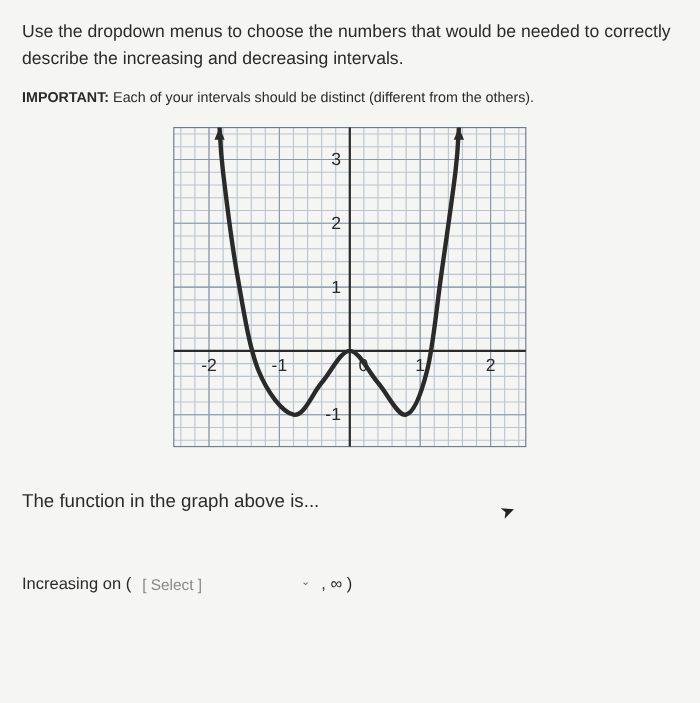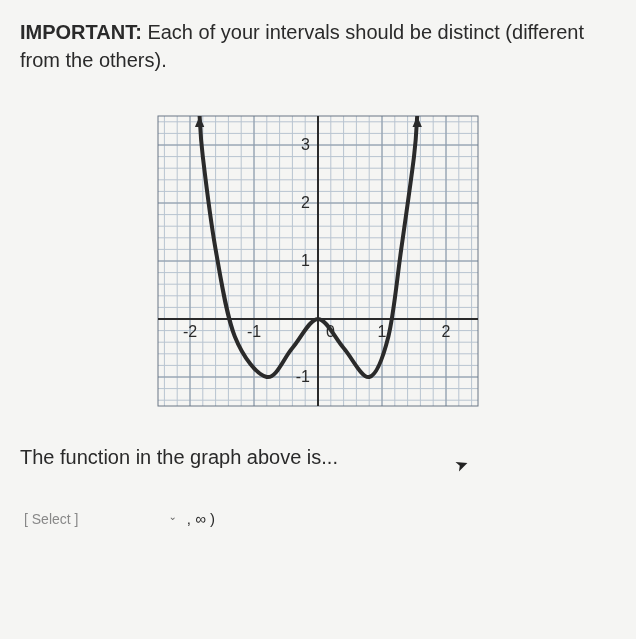--- a/index.html
+++ b/index.html
@@ -15,38 +15,38 @@
     .container {
       padding: 18px 20px;
       box-sizing: border-box;
     }
     .instructions {
       font-size: 16px;
       line-height: 1.5;
       margin-bottom: 14px;
     }
     .important {
-      font-size: 20px;
+      font-size: 13px;
       line-height: 1.4;
-      margin-bottom: 32px;
+      margin-bottom: 8px;
     }
     .important strong {
       font-weight: 700;
     }
     .graph-wrap {
       display: flex;
       justify-content: center;
       margin-bottom: 30px;
     }
     svg.graph {
       display: block;
     }
     .below-text {
-      font-size: 20px;
-      margin-bottom: 41px;
+      font-size: 17px;
+      margin-bottom: 56px;
     }
     .answer-row {
       font-size: 15px;
       display: flex;
       align-items: center;
       gap: 6px;
     }
     .select-box {
       display: inline-flex;
       align-items: flex-start;
@@ -66,20 +66,21 @@
       top: 455px;
       font-size: 16px;
       color: #222;
       pointer-events: none;
     }
   </style>
 </head>
 <body>
 
 <div class="container">
+  <div class="instructions">Use the dropdown menus to choose the numbers that would be needed to correctly describe the increasing and decreasing intervals.</div>
   <div class="important">
     <strong>IMPORTANT:</strong><span> Each of your intervals should be distinct (different from the others).</span>
   </div>
 
   <div class="graph-wrap">
     <svg class="graph" width="360" height="310" viewBox="0 0 360 310">
       <defs>
         <clipPath id="plot-clip">
             <rect x="20" y="10" width="320" height="290"></rect>
           </clipPath>
@@ -184,20 +185,21 @@
       <g id="arrows" fill="#2a2a2a">
           <polygon points="61.599999999999994,10 66.2730201077038,21.05273192803462 56.92697989229619,21.05273192803462"></polygon>
           <polygon points="279.2,10 283.8730201077038,21.05273192803462 274.5269798922962,21.05273192803462"></polygon>
         </g>
     </svg>
   </div>
 
   <div class="below-text">The function in the graph above is...</div>
 
   <div class="answer-row">
+    <span>Increasing on (</span>
     <span class="select-box">
       <span>[ Select ]</span>
       <span class="chevron">⌄</span>
     </span>
     <span>, ∞ )</span>
   </div>
 </div>
 
 <span class="cursor" style="transform: rotate(-20deg);">➤</span>
 

